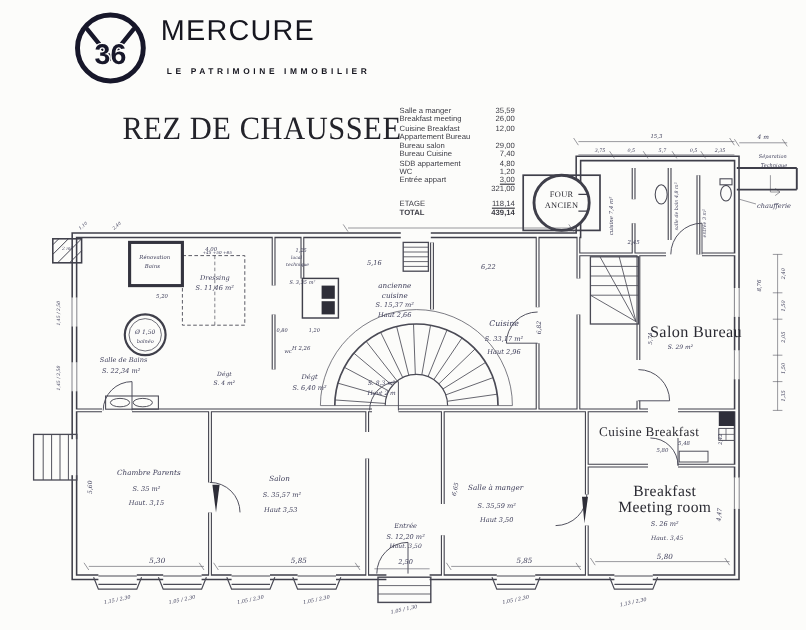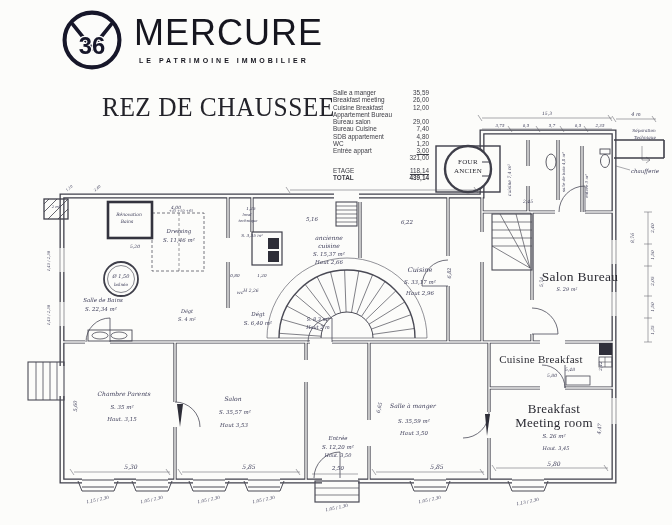--- a/index.html
+++ b/index.html
@@ -1,20 +1,20 @@
 <!DOCTYPE html>
 <html><head>
 <meta charset="utf-8">
 <style>
   html,body{margin:0;padding:0;background:#e8e8e6;}
   .page{position:relative;width:672px;height:525px;background:#fcfcfa;overflow:hidden;
         font-family:"Liberation Sans",sans-serif;color:#2b2b33;}
   .abs{position:absolute;}
   
-  .brand{left:134px;top:12px;font-size:36px;letter-spacing:1px;color:#16161f;font-weight:400;}
+  .brand{left:134px;top:12px;font-size:24px;letter-spacing:1px;color:#16161f;font-weight:400;}
   .tagline{left:139px;top:57px;font-size:7px;font-weight:bold;letter-spacing:3px;color:#16161f;}
   .doc-title{left:102px;top:92px;font-family:"Liberation Serif",serif;font-size:27px;color:#23232a;
              letter-spacing:.5px;transform:scaleX(.94);transform-origin:left top;white-space:nowrap;}
   
   .area-table{left:333px;top:89px;width:96px;font-size:6.4px;line-height:7.25px;color:#3c3c44;}
   .tr{display:flex;justify-content:space-between;}
   .tl{white-space:nowrap;}
   .tv{text-align:right;}
   .u{text-decoration:underline;}
   .etage{margin-top:5px;}

